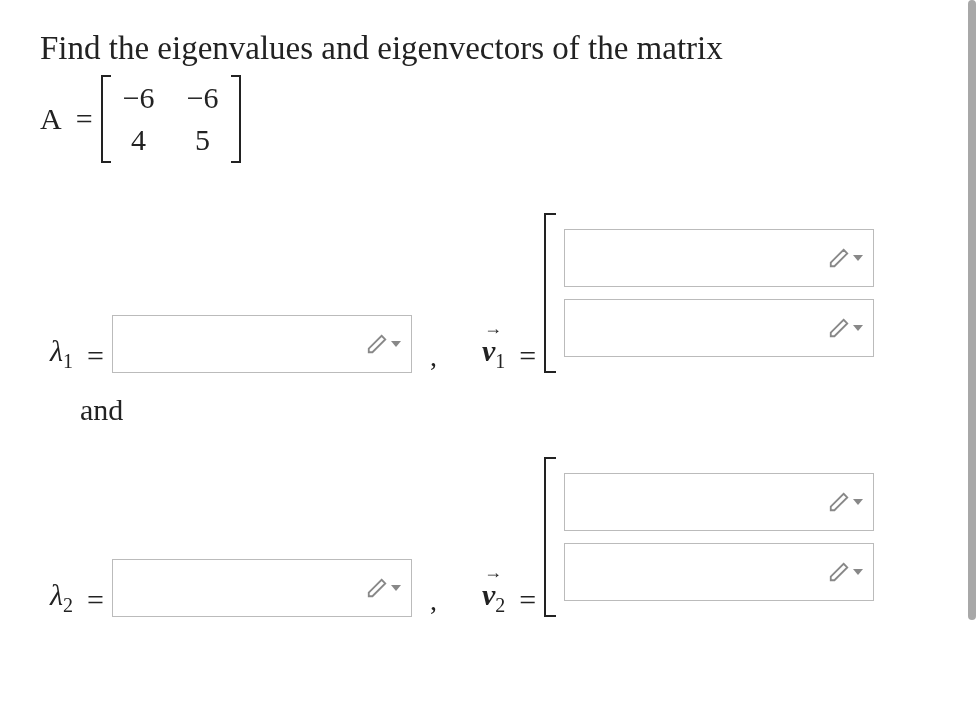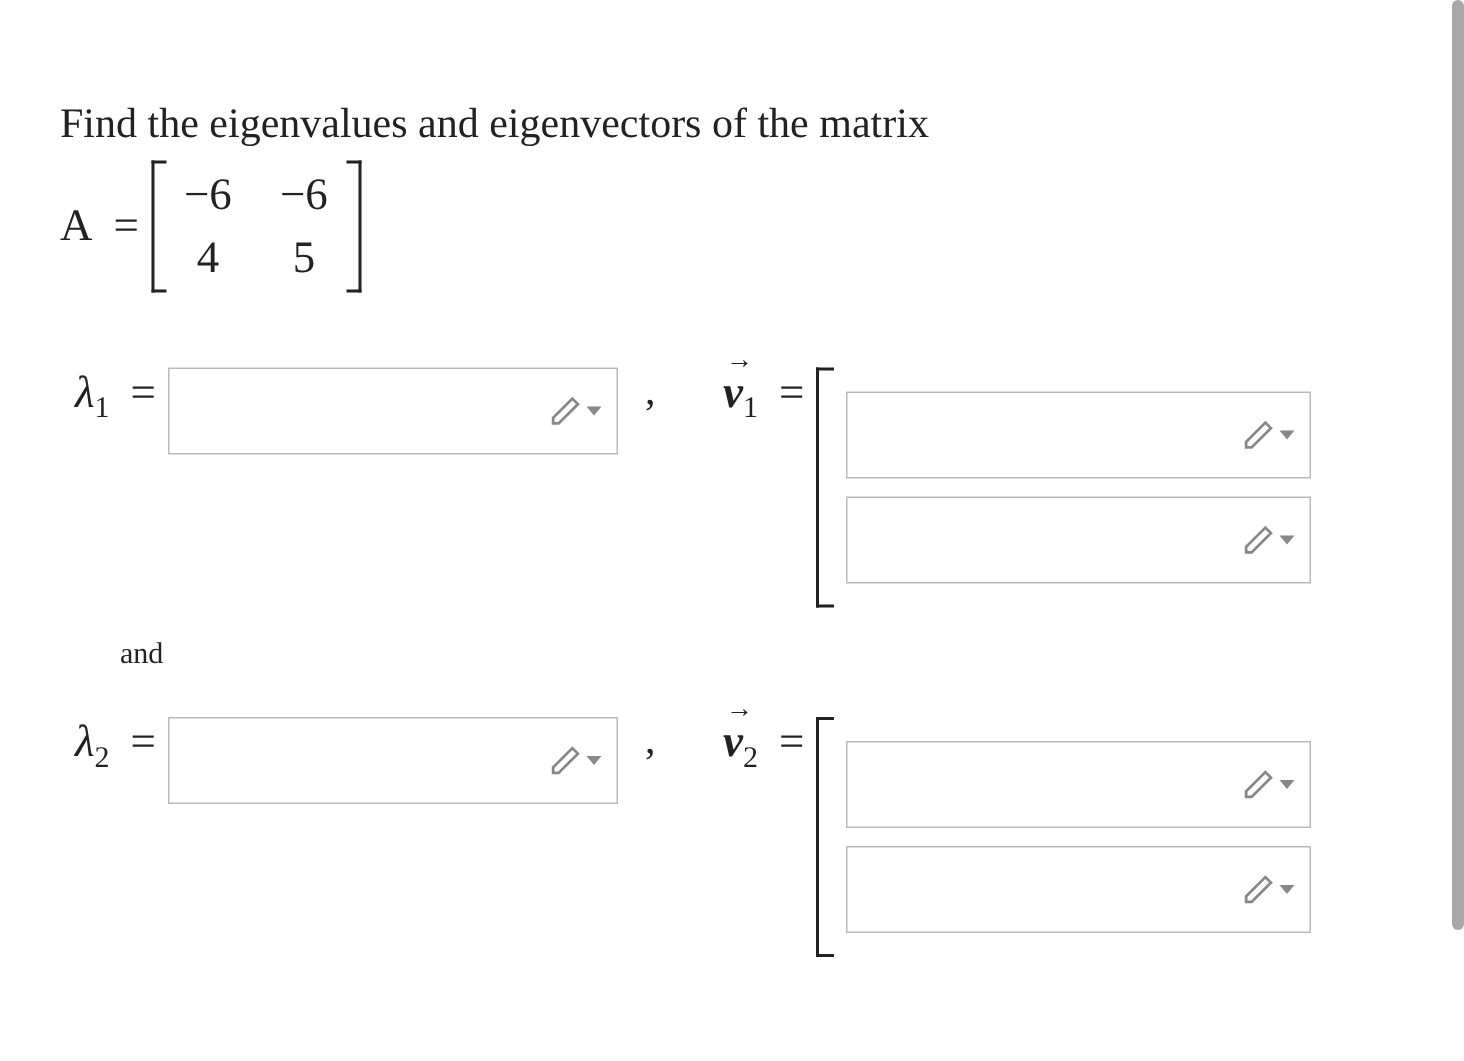--- a/index.html
+++ b/index.html
@@ -20,23 +20,22 @@
     .scrollbar {
       position: absolute;
       right: 0;
       top: 0;
       width: 8px;
       height: 620px;
       background: #a8a8a8;
       border-radius: 4px;
     }
     .prompt {
-      font-size: 28px;
+      font-size: 33px;
       margin-bottom: 8px;
-      margin-top: 37px;
     }
     .matrix-eq {
       display: flex;
       align-items: center;
       margin-bottom: 50px;
     }
     .matrix-label {
       font-size: 30px;
       margin-right: 6px;
     }
@@ -67,21 +66,21 @@
       column-gap: 28px;
       row-gap: 8px;
       font-size: 30px;
     }
     .matrix-content span {
       text-align: center;
       min-width: 36px;
     }
     .answer-row {
       display: flex;
-      align-items: flex-start;
+      align-items: flex-end;
       margin-bottom: 20px;
     }
     .lambda-label, .v-label {
       font-size: 30px;
       font-style: italic;
       margin-right: 6px;
       white-space: nowrap;
       margin-left: 33px;
     }
     .lambda-label {
@@ -142,21 +141,21 @@
     .vec-bracket-left {
       border-left: 2.5px solid #222;
       margin-right: 8px;
     }
     .vector-inputs {
       display: flex;
       flex-direction: column;
       gap: 12px;
     }
     .and-text {
-      font-size: 20px;
+      font-size: 30px;
       margin: 16px 0 30px 40px;
     }
     .arrow-over {
       position: relative;
       display: inline-block;
     }
     .arrow-over::before {
       content: "→";
       position: absolute;
       top: -16px;

